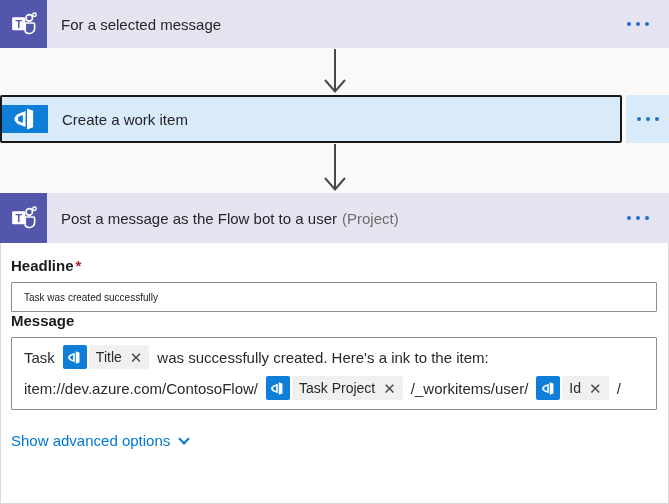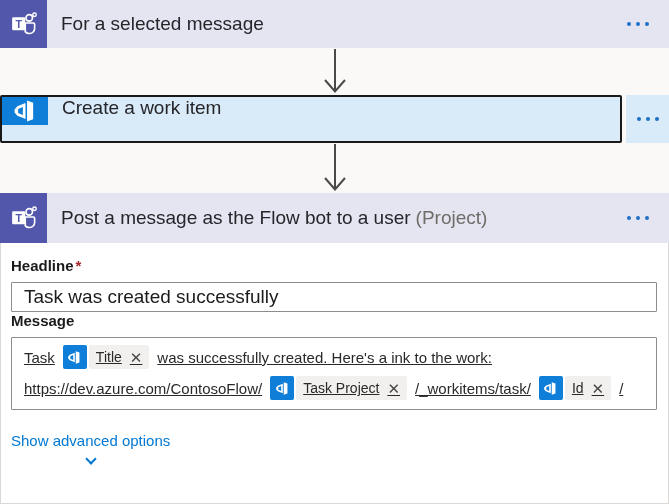--- a/index.html
+++ b/index.html
@@ -11,85 +11,85 @@
     overflow:hidden;
   }
   .canvas { width:669px; height:504px; display:flex; flex-direction:column; background:#faf9f8; }
 
   
   .step-header { display:flex; align-items:stretch; position:relative; }
   .hdr-teams { background:#e5e5f1; height:48px; }
   .icon-box { width:47px; flex:0 0 47px; display:flex; align-items:center; justify-content:center; }
   .icon-teams { background:#5257ab; }
   .icon-devops { background:#0e7ed8; }
-  .step-title { display:flex; align-items:center; padding-left:14px; font-size:19px; color:#25252a; white-space:nowrap; }
+  .step-title { display:flex; align-items:center; padding-left:14px; font-size:15px; color:#25252a; white-space:nowrap; }
   .preview { color:#6e6c69; margin-left:5px; }
   .more-btn { position:absolute; right:14px; top:0; bottom:0; display:flex; align-items:center; gap:5px; cursor:pointer; padding:0 6px; }
   .more-btn .dot { width:4px; height:4px; border-radius:50%; background:#1f70c7; }
 
   
   .connector { display:flex; justify-content:center; }
   .connector svg { display:block; }
 
   
   .step2-row { height:48px; display:flex; background:#faf9f8; position:relative; }
   .step2-card {
-    flex:0 0 622px; display:flex; align-items:flex-start;
+    flex:0 0 622px; display:flex; align-items:center;
     background:#d9eaf8; border:2px solid #191919; border-radius:2px;
   }
   .step2-card .icon-box { flex-basis:46px; width:46px; }
   .step2-more {
     flex:1; margin-left:4px; background:#d9eaf8;
     display:flex; align-items:center; justify-content:center; gap:5px; cursor:pointer;
   }
   .step2-more .dot { width:4px; height:4px; border-radius:50%; background:#1f70c7; }
 
   
   .hdr3 { height:50px; }
   .card-body {
     flex:1; background:#ffffff;
     border-left:1px solid #dbd9d7; border-right:1px solid #dbd9d7; border-bottom:1px solid #dbd9d7;
     padding:14px 28px 0 10px;
   }
   .field-label { font-size:15px; font-weight:bold; color:#1c1b1a; margin-bottom:8px; }
   .req { color:#a4262c; font-weight:bold; margin-left:2px; }
   .text-input {
     width:646px; height:30px; border:1px solid #8f8d8b; background:#fff;
-    font-family:"Liberation Sans", sans-serif; font-size:19px; color:#1c1b1a;
+    font-family:"Liberation Sans", sans-serif; font-size:10px; color:#1c1b1a;
     padding:0 12px; display:block; border-radius:1px;
   }
   .recipient-row { display:flex; align-items:flex-start; margin-top:12px; margin-bottom:16px; }
   .recipient-label { flex:0 0 150px; font-size:15px; color:#55534f; padding-top:7px; }
   .recipient-label .req { margin:0 4px 0 0; }
   .recipient-input { width:496px; height:33px; }
 
   .message-box {
     width:646px; border:1px solid #8f8d8b; background:#fff; border-radius:1px;
     padding:7px 12px 9px 12px; font-size:15px; color:#2a2927;
   }
-  .msg-line { display:flex; align-items:center; flex-wrap:nowrap; margin-bottom:7px; white-space:nowrap;text-decoration:underline; }
+  .msg-line { display:flex; align-items:center; flex-wrap:nowrap; margin-bottom:7px; white-space:nowrap; }
   .msg-line:last-child { margin-bottom:0; }
   .msg-text { margin:0 4px; }
   .msg-text:first-child { margin-left:0; }
 
   .token { display:inline-flex; align-items:center; margin:0 4px; cursor:pointer; }
   .token .tok-icon {
     width:24px; height:24px; background:#0e7ed8; display:flex; align-items:center; justify-content:center;
     border-radius:2px; flex:0 0 24px;
   }
   .token .tok-body {
     display:inline-flex; align-items:center; background:#f1f0ef; height:24px;
     padding:0 7px; margin-left:2px; gap:8px; border-radius:2px;
   }
   .tok-label { font-size:14px; color:#2a2927; }
   .tok-remove { font-size:15px; color:#494846; cursor:pointer; line-height:1; }
 
   .advanced-link {
     margin-top:22px; display:inline-flex; align-items:center; gap:10px;
-    color:#0078d4; font-size:15px; cursor:pointer;flex-direction:column;
+    color:#0078d4; font-size:15px; cursor:pointer;
   }
   .chevron-down {
     width:8px; height:8px; border-right:2px solid #0078d4; border-bottom:2px solid #0078d4;
     transform:rotate(45deg); margin-top:-4px;
   }
 </style>
 </head>
 <body>
 
 <div class="canvas">
@@ -184,39 +184,39 @@
               <polygon points="12.6,2.8 17.4,4.6 17.4,17.4 12.6,19.2" fill="#fff"></polygon>
               <path fill-rule="evenodd" clip-rule="evenodd" fill="#fff" d="M11.4 4.8 L11.4 17.2 L5 14.7 L2.8 12.2 L2.8 9.8 L5 7.3 Z
                    M9.3 7.9 L9.3 14.1 L5.6 12.6 L5.6 9.4 Z"></path>
             </svg>
           </span>
           <span class="tok-body">
             <span class="tok-label">Title</span>
             <span class="tok-remove">✕</span>
           </span>
         </span>
-        <span class="msg-text">was successfully created. Here's a ink to the work:</span>
+        <span class="msg-text">was successfully created. Here's a ink to the item:</span>
       </div>
 
       <div class="msg-line">
-        <span class="msg-text">https://dev.azure.com/ContosoFlow/</span>
+        <span class="msg-text">item://dev.azure.com/ContosoFlow/</span>
         <span class="token">
           <span class="tok-icon">
             <svg width="17" height="17" viewBox="0 0 22 22" fill="none">
               <polygon points="12.6,2.8 17.4,4.6 17.4,17.4 12.6,19.2" fill="#fff"></polygon>
               <path fill-rule="evenodd" clip-rule="evenodd" fill="#fff" d="M11.4 4.8 L11.4 17.2 L5 14.7 L2.8 12.2 L2.8 9.8 L5 7.3 Z
                    M9.3 7.9 L9.3 14.1 L5.6 12.6 L5.6 9.4 Z"></path>
             </svg>
           </span>
           <span class="tok-body">
             <span class="tok-label">Task Project</span>
             <span class="tok-remove">✕</span>
           </span>
         </span>
-        <span class="msg-text">/_workitems/task/</span>
+        <span class="msg-text">/_workitems/user/</span>
         <span class="token">
           <span class="tok-icon">
             <svg width="17" height="17" viewBox="0 0 22 22" fill="none">
               <polygon points="12.6,2.8 17.4,4.6 17.4,17.4 12.6,19.2" fill="#fff"></polygon>
               <path fill-rule="evenodd" clip-rule="evenodd" fill="#fff" d="M11.4 4.8 L11.4 17.2 L5 14.7 L2.8 12.2 L2.8 9.8 L5 7.3 Z
                    M9.3 7.9 L9.3 14.1 L5.6 12.6 L5.6 9.4 Z"></path>
             </svg>
           </span>
           <span class="tok-body">
             <span class="tok-label">Id</span>

